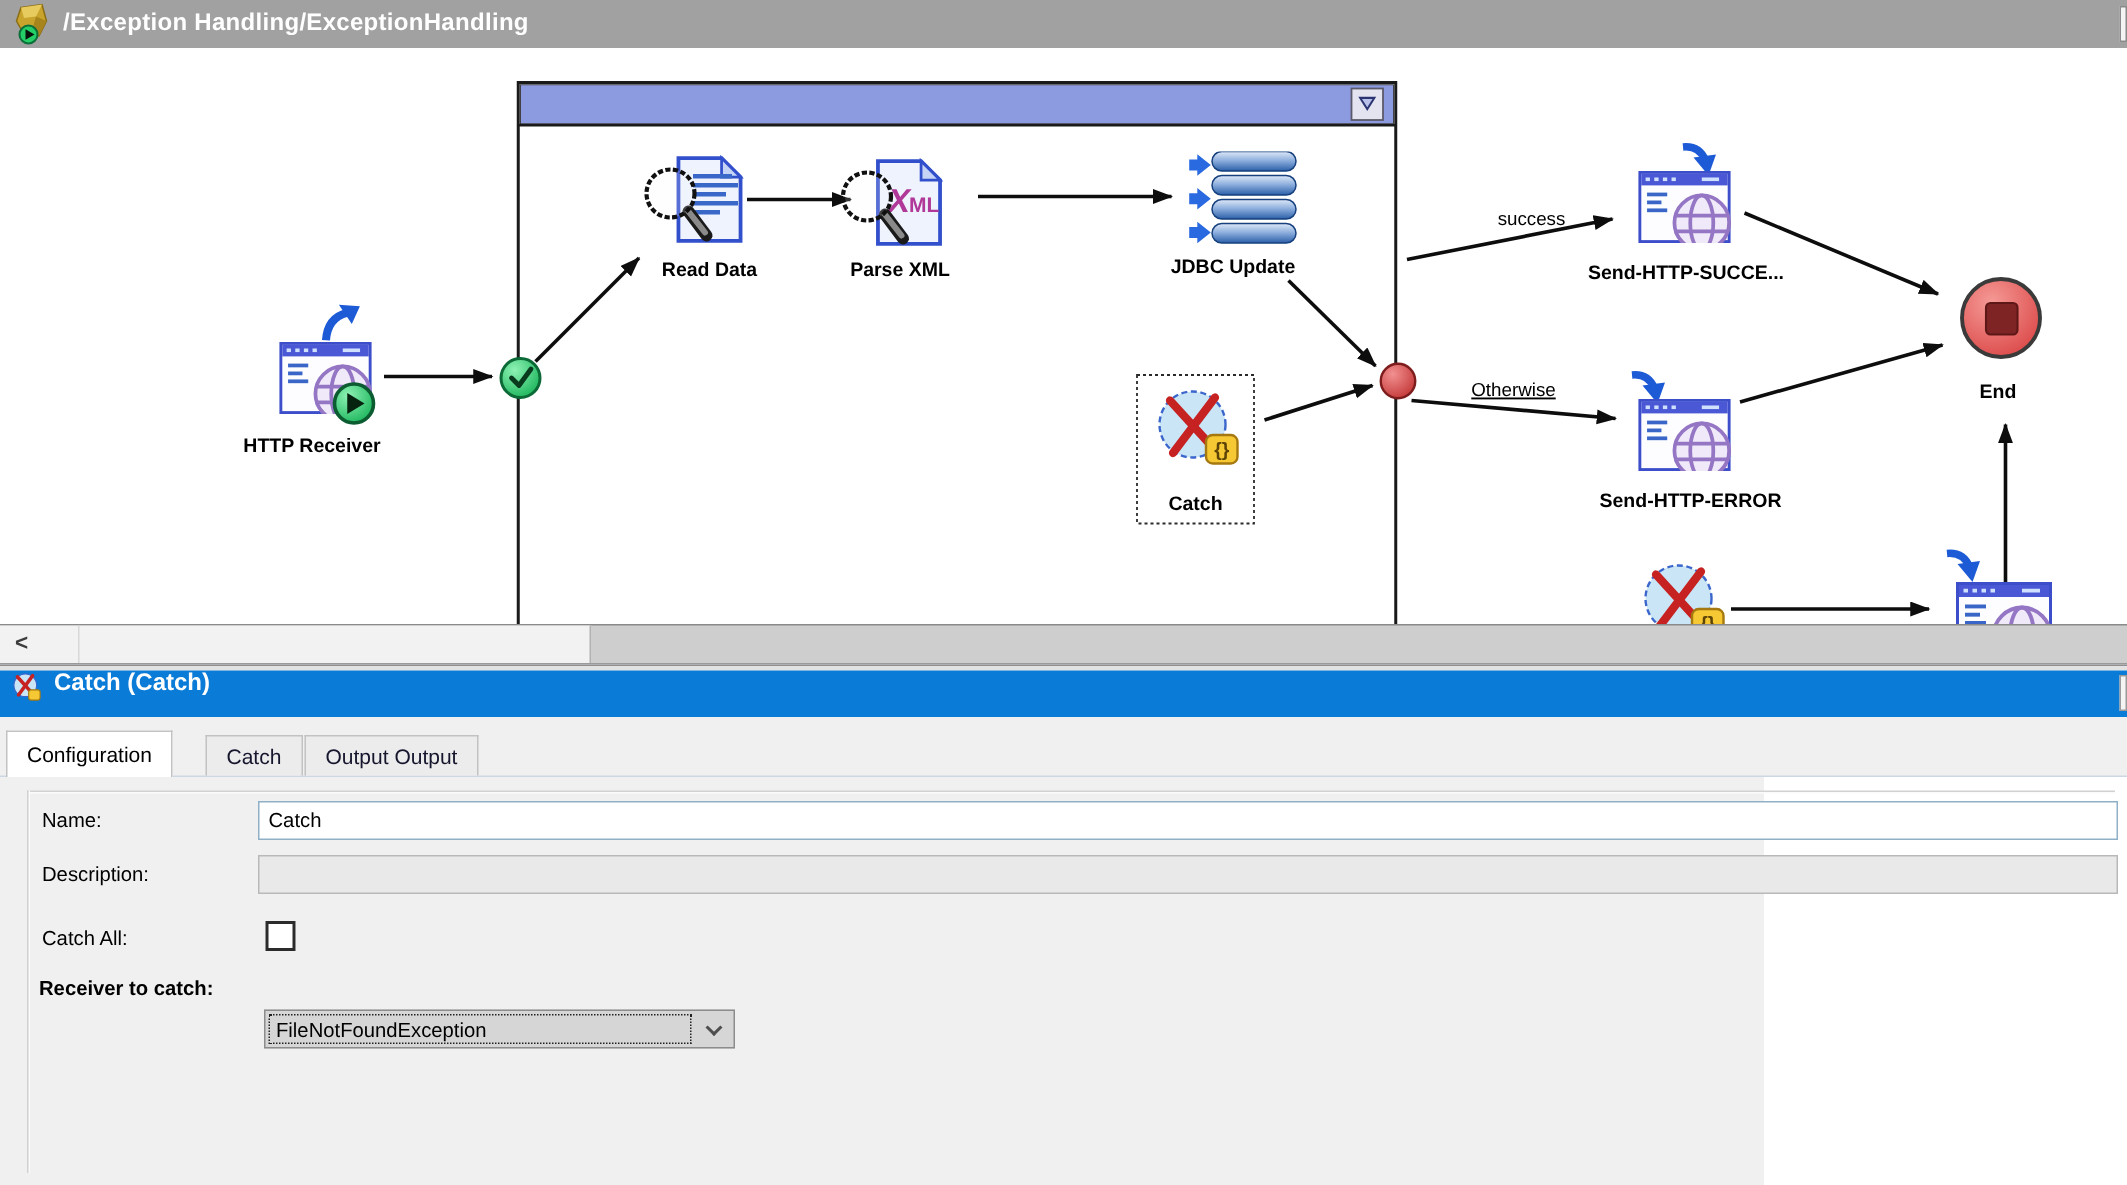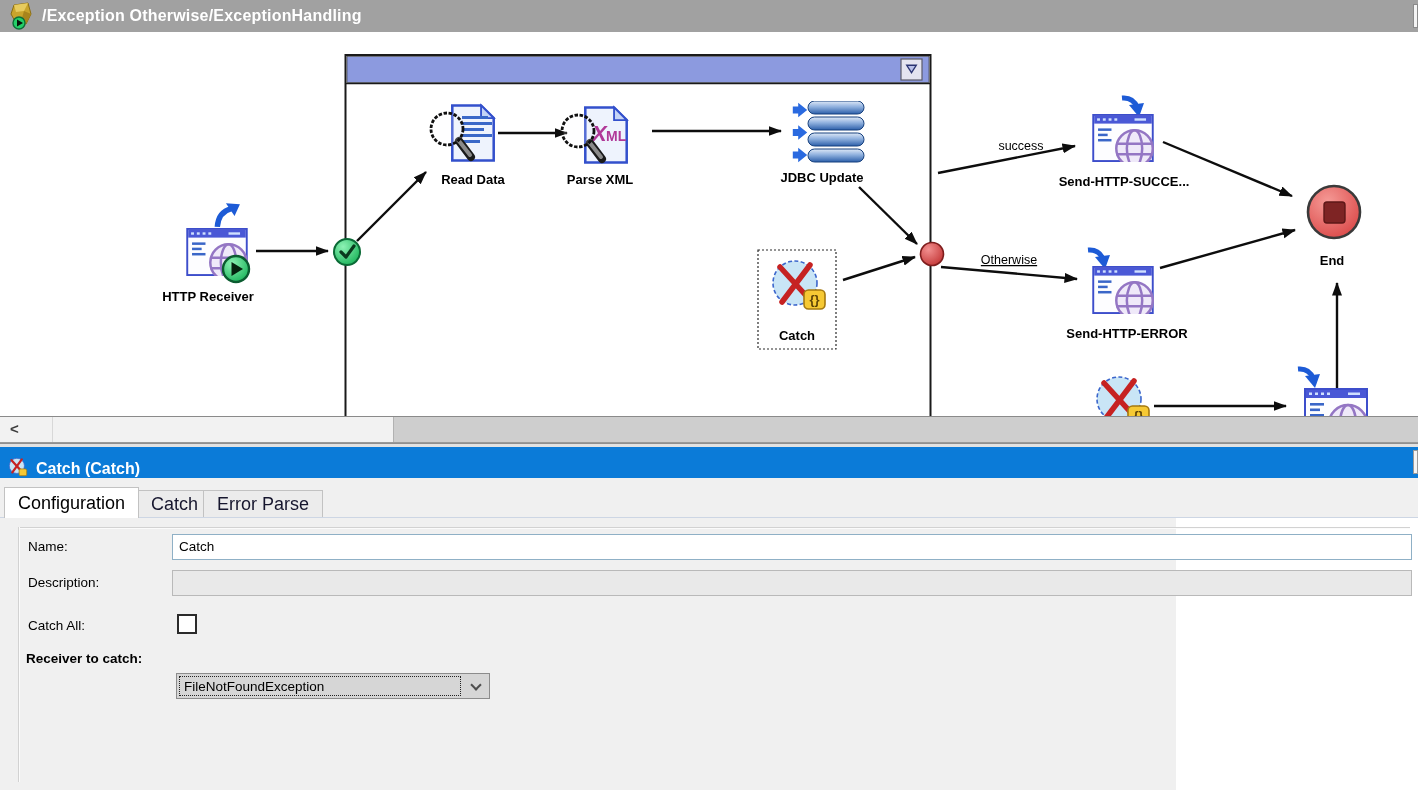--- a/index.html
+++ b/index.html
@@ -20,28 +20,28 @@
   .hscroll { position:absolute; left:0; top:416px; width:1418px; height:27px;
     background:#cecece; border-top:1px solid #8a8a8a; border-bottom:1px solid #9a9a9a; }
   .hscroll .btn-left { position:absolute; left:0; top:0; width:52px; height:25px; background:#f2f2f2;
     color:#3c3c3c; font-weight:bold; font-size:15px; line-height:24px; text-align:left; padding-left:10px; }
   .hscroll .thumb { position:absolute; left:52px; top:0; width:342px; height:25px; background:#f2f2f2; border-left:1px solid #d8d8d8; border-right:1px solid #b2b2b2; }
 
   .sep-strip { position:absolute; left:0; top:443px; width:1418px; height:4px; background:#e2e2e2; border-top:1px solid #8f8f8f; }
 
   
   .insp-header { position:absolute; left:0; top:447px; width:1418px; height:31px; background:#0b7bd8;
-    display:flex; align-items:flex-end; padding-left:7px; }
+    display:flex; align-items:flex-start; padding-left:7px; }
   .insp-header .title { color:#ffffff; font-weight:bold; font-size:16px; margin-left:7px; }
   .insp-corner-btn { position:absolute; right:0; top:450px; width:5px; height:24px; background:#f4f4f4; border:1px solid #9a9a9a; }
 
   
   .tabstrip { position:absolute; left:0; top:478px; width:1418px; height:40px; background:#f0f0f0;
     border-bottom:1px solid #cdd6e4; }
-  .tab { position:absolute; bottom:0; font-size:18px; color:#16162e; text-align:center;
+  .tab { position:absolute; bottom:0; font-size:14px; color:#16162e; text-align:center;
     border:1px solid #c2c2c2; border-bottom:none; background:#ececec; padding:0 13px; line-height:27px; height:27px; }
   .tab.active { background:#ffffff; color:#000; height:31px; line-height:31px; bottom:-1px; z-index:2; }
 
   
   .form-panel { position:absolute; left:0; top:518px; width:1176px; height:272px; background:#f0f0f0; }
   .etch-h { position:absolute; left:18px; top:9px; width:1392px; height:2px;
     border-top:1px solid #d2d2d2; border-bottom:1px solid #fbfbfb; }
   .etch-v { position:absolute; left:18px; top:9px; width:2px; height:255px;
     border-left:1px solid #d2d2d2; border-right:1px solid #fbfbfb; }
   .frow { position:absolute; left:0; width:1418px; height:28px; }
@@ -68,21 +68,21 @@
 <div id="app">
 
   <div class="win-titlebar">
     <svg width="26" height="28" viewBox="0 0 26 28">
       <polygon points="6,3 20,1 23,12 18,22 8,21 3,12" fill="#c9a42c" stroke="#8a6d14" stroke-width="1"></polygon>
       <polygon points="6,3 20,1 16,9 8,10" fill="#e7cb5e"></polygon>
       <polygon points="16,9 23,12 18,22 14,16" fill="#a8841c"></polygon>
       <circle cx="11" cy="21" r="6" fill="#25cf68" stroke="#0c6e38" stroke-width="1.4"></circle>
       <polygon points="9,17.5 9,24.5 15,21" fill="#07130a"></polygon>
     </svg>
-    <span class="title">/Exception Otherwise/ExceptionHandling</span>
+    <span class="title">/Exception Handling/ExceptionHandling</span>
     <div class="corner-btn"></div>
   </div>
 
   <div class="canvas">
     <svg width="1418" height="384" viewBox="0 32 1418 384">
       <defs>
         <marker id="arr" markerWidth="14" markerHeight="11" refX="12.5" refY="5" orient="auto" markerUnits="userSpaceOnUse">
           <path d="M0,0 L13.5,5 L0,10 Z" fill="#0d0d0d"></path>
         </marker>
         <radialGradient id="gGreen" cx="35%" cy="30%" r="80%">
@@ -285,21 +285,21 @@
       <line x1="39" y1="7" x2="14" y2="41" stroke="#c62222" stroke-width="6" stroke-linecap="round"></line>
       <rect x="32" y="32" width="20" height="18" rx="4" fill="#f6c934" stroke="#a5790f" stroke-width="2"></rect>
     </svg>
     <span class="title">Catch (Catch)</span>
   </div>
   <div class="insp-corner-btn"></div>
 
   <div class="tabstrip">
     <div class="tab active" style="left:4px;">Configuration</div>
     <div class="tab" style="left:137px;">Catch</div>
-    <div class="tab" style="left:203px;">Error Parse</div>
+    <div class="tab" style="left:203px;">Output Output</div>
   </div>
 
   <div class="form-panel">
     <div class="etch-h"></div>
     <div class="etch-v"></div>
 
     <div class="frow" style="top:16px;">
       <span class="flabel">Name:</span>
       <div class="tfield" style="width:1240px;">Catch</div>
     </div>

